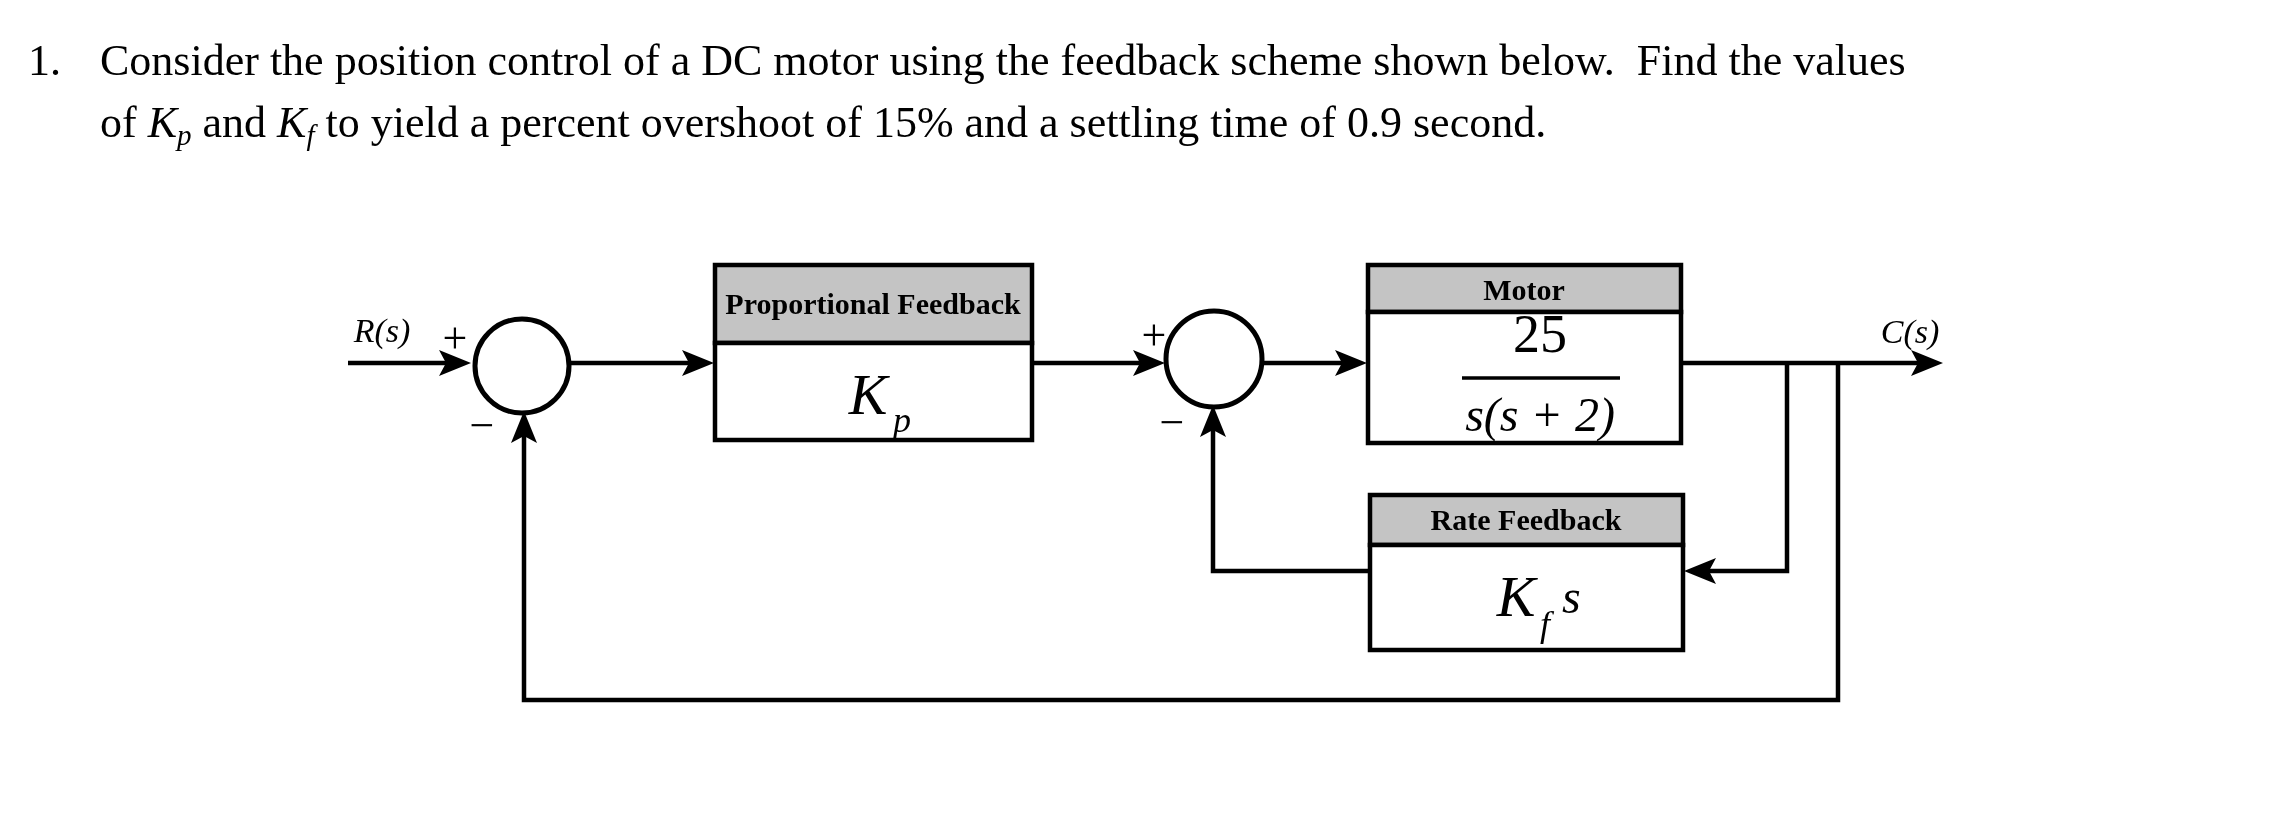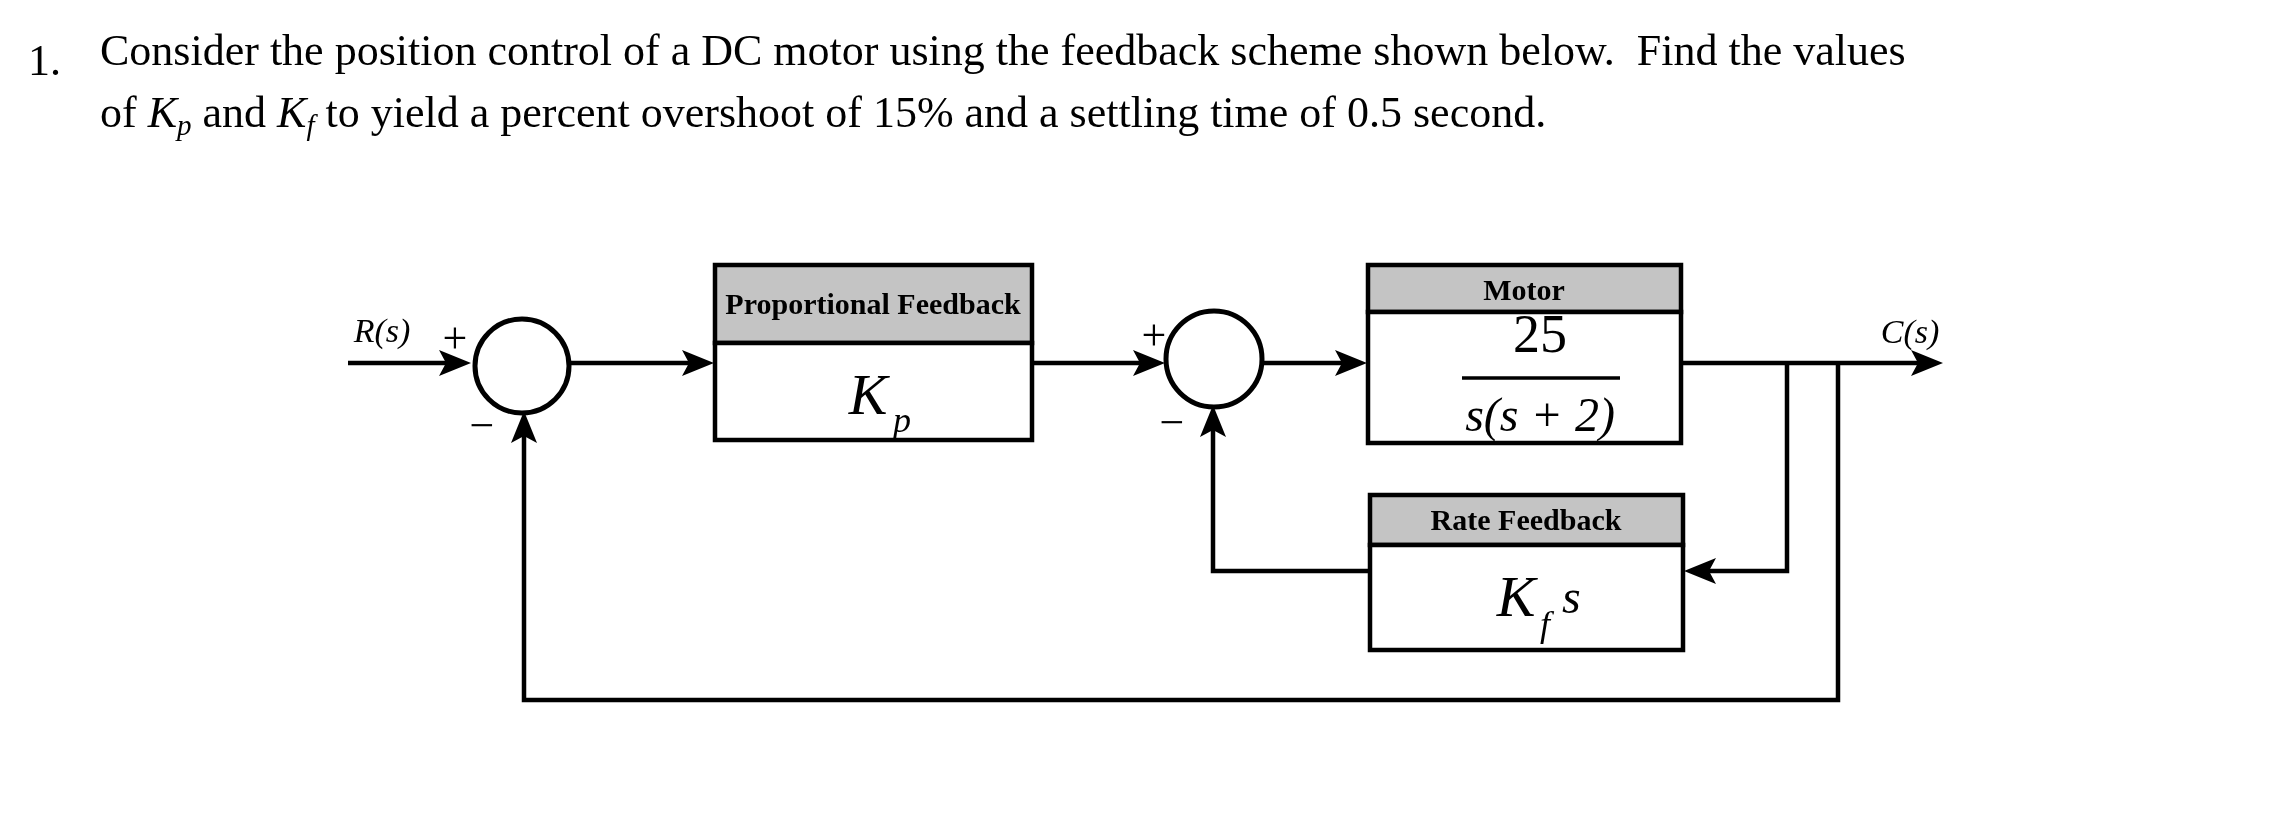--- a/index.html
+++ b/index.html
@@ -10,21 +10,21 @@
     font-family:"Liberation Serif","DejaVu Serif",serif;
     color:#000;
     overflow:hidden;
   }
   
   .problem-number{
     position:absolute;left:28px;top:30px;
     font-size:44px;line-height:62px;white-space:pre;
   }
   .problem-text{
-    position:absolute;left:100px;top:20px;width:2170px;
+    position:absolute;left:100px;top:30px;width:2170px;
     font-size:44px;line-height:62px;
   }
   .problem-text .pline{white-space:pre-wrap;}
   .math-i{font-style:italic;}
   .math-sub{
     font-style:italic;
     font-size:66%;
     position:relative;top:0.28em;
     line-height:0;
   }
@@ -47,21 +47,21 @@
   .frac-den{font-style:italic;font-size:48px;}
 </style>
 </head>
 <body>
 
 <div class="page">
 
   <div class="problem-number">1.</div>
   <div class="problem-text">
     <div class="pline">Consider the position control of a DC motor using the feedback scheme shown below.  Find the values</div>
-    <div class="pline"><span>of </span><span class="math-i">K</span><span class="math-sub">p</span><span> and </span><span class="math-i">K</span><span class="math-sub">f</span><span> to yield a percent overshoot of 15% and a settling time of 0.5 second.</span></div>
+    <div class="pline"><span>of </span><span class="math-i">K</span><span class="math-sub">p</span><span> and </span><span class="math-i">K</span><span class="math-sub">f</span><span> to yield a percent overshoot of 15% and a settling time of 0.9 second.</span></div>
   </div>
 
   <svg class="diagram" width="2282" height="823" viewBox="0 0 2282 823" xmlns="http://www.w3.org/2000/svg">
 
     <text class="lbl-math" x="382" y="342" text-anchor="middle">R(s)</text>
     <line class="dg-line" x1="348" y1="363" x2="446" y2="363"></line>
     <polygon class="dg-arrow" points="471,363 439,350 446,363 439,376"></polygon>
 
     <circle class="dg-circle" cx="522" cy="366" r="47"></circle>
     <text class="sign" x="455" y="353" text-anchor="middle">+</text>

